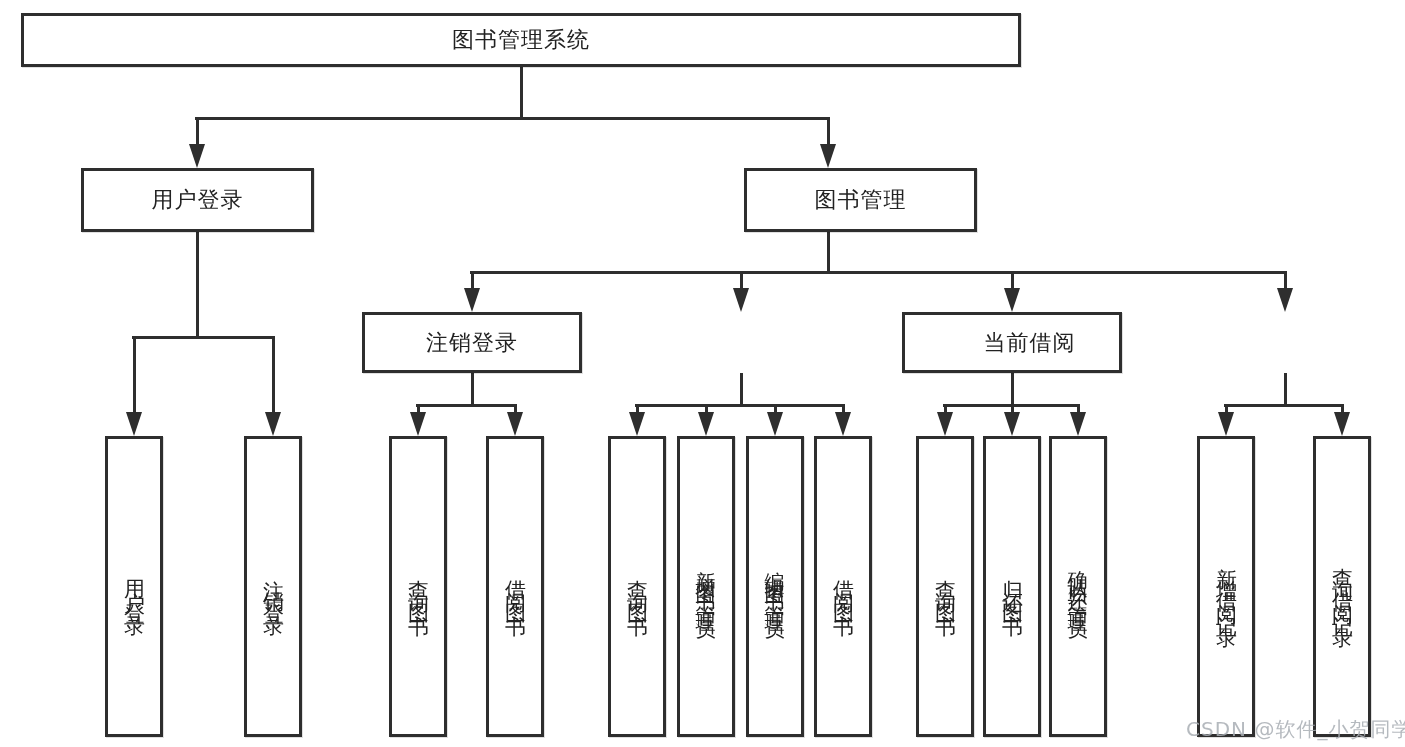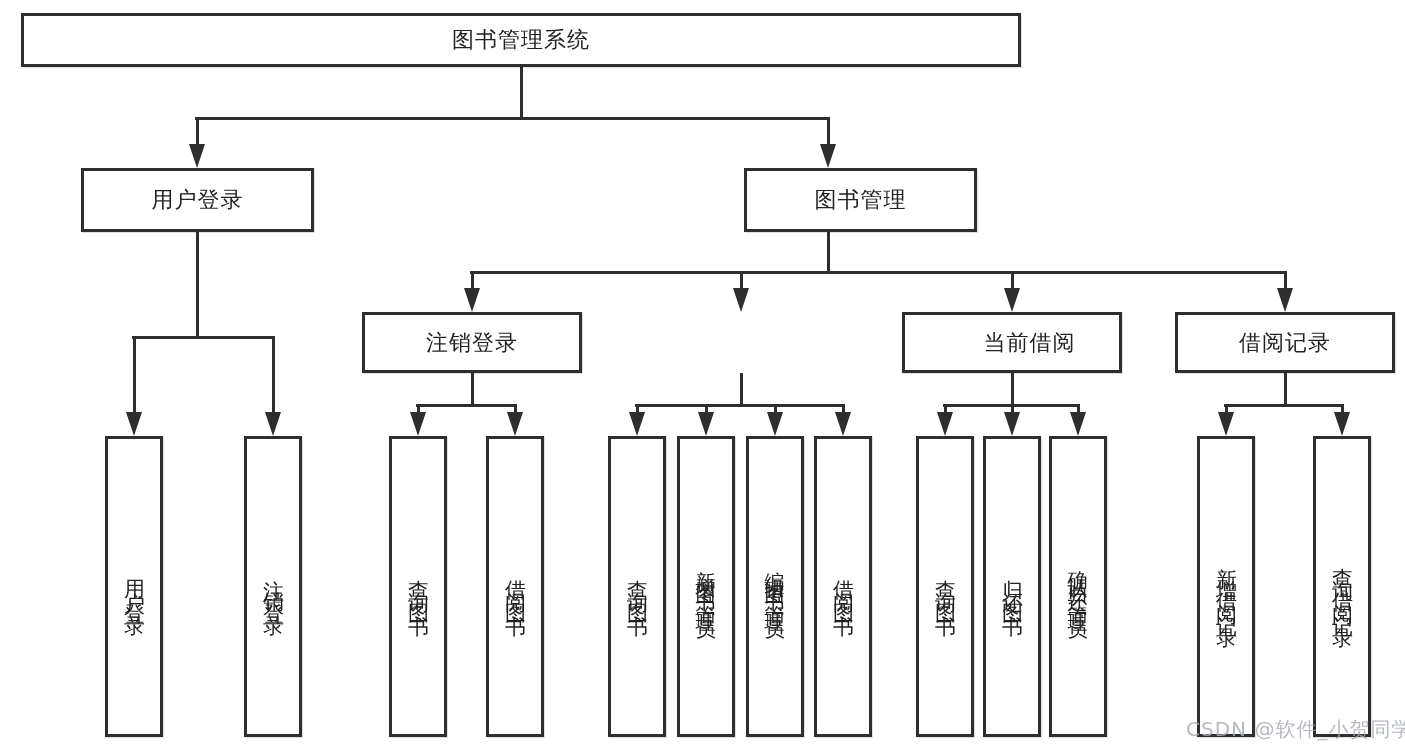--- a/index.html
+++ b/index.html
@@ -130,23 +130,20 @@
   <div class="hbox" style="left:712px;top:168px;width:233px;height:64px;margin-left:32px;">
     <span>图书管理</span>
   </div>
 
   <div class="hbox" style="left:362px;top:312px;width:220px;height:61px;">
     <span>注销登录</span>
   </div>
   <div class="hbox" style="left:902px;top:312px;width:220px;height:61px;padding-left:35px;">
     <span>当前借阅</span>
   </div>
-  <div class="hbox" style="left:1175px;top:312px;width:220px;height:61px;">
-    <span>借阅记录</span>
-  </div>
 
   <div class="vbox" style="left:105px;">
     <span>用户登录</span>
   </div>
   <div class="vbox" style="left:244px;">
     <span>注销登录</span>
   </div>
 
   <div class="vbox" style="left:389px;">
     <span>查询图书</span>

